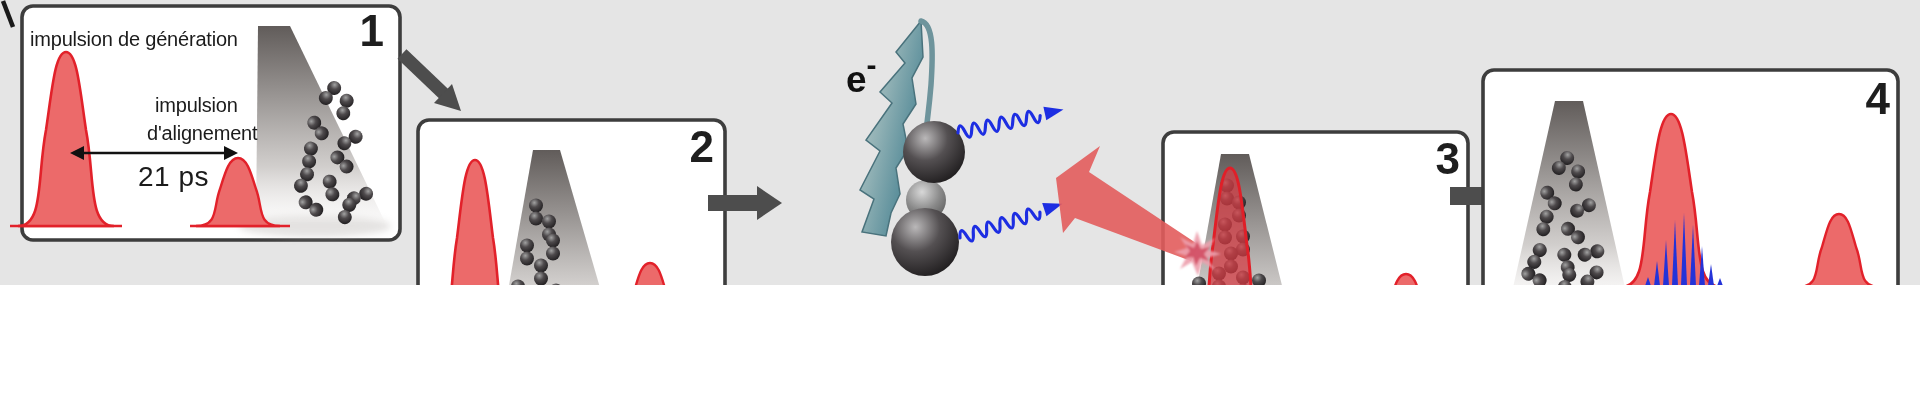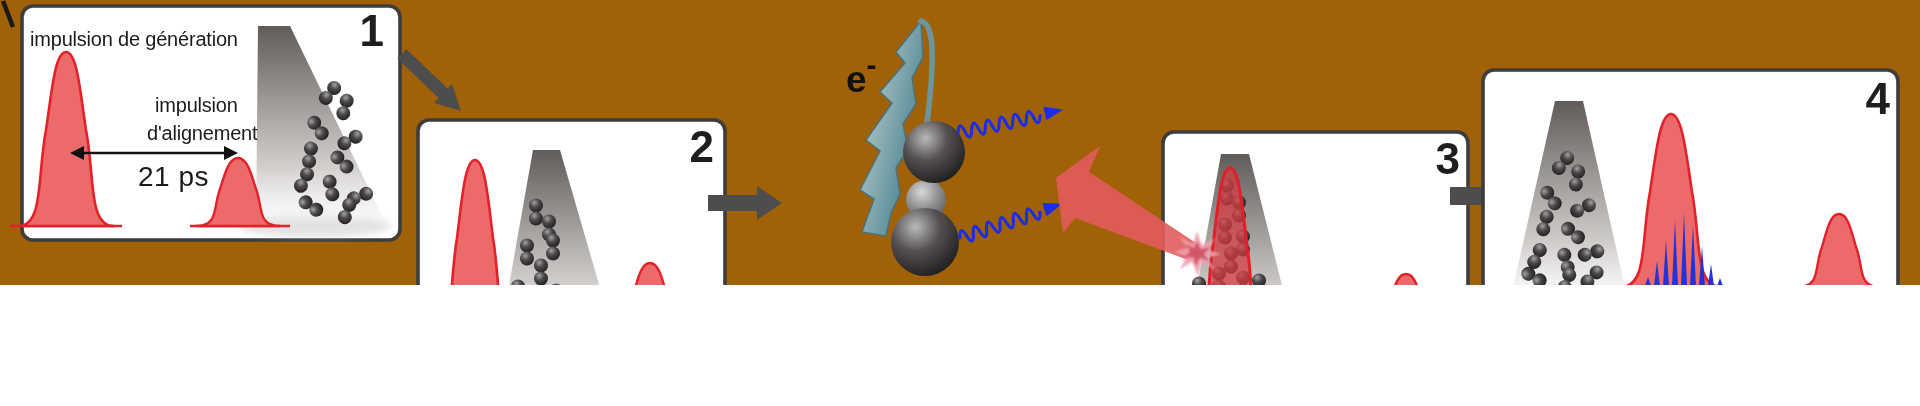--- a/index.html
+++ b/index.html
@@ -1,16 +1,16 @@
 <!DOCTYPE html>
 <html><head>
 <meta charset="utf-8">
 <style>
   html,body{margin:0;padding:0;background:#ffffff;}
-  .canvas{position:relative;width:1920px;height:285px;background:#a16207;overflow:hidden;
+  .canvas{position:relative;width:1920px;height:285px;background:#e5e5e5;overflow:hidden;
           font-family:"Liberation Sans", sans-serif;}
   svg{position:absolute;left:0;top:0;}
   text{font-family:"Liberation Sans", sans-serif;fill:#1b1b1b;}
   .lbl{font-size:20px;letter-spacing:-0.2px;}
   .delay{font-size:28px;letter-spacing:0.5px;}
   .stepnum{font-size:44px;font-weight:700;fill:#1e1e1e;}
   .elabel{font-size:37px;font-weight:700;fill:#111;}
 </style>
 </head>
 <body>

